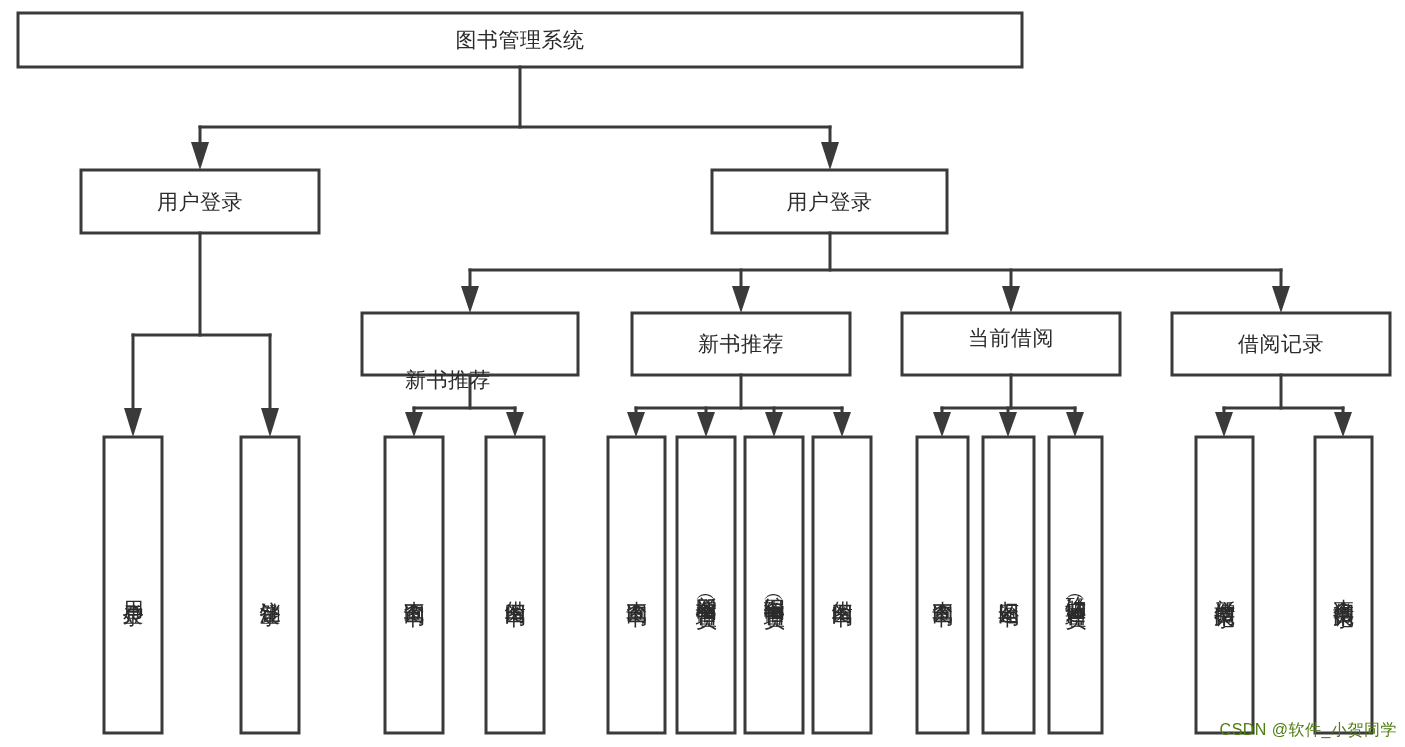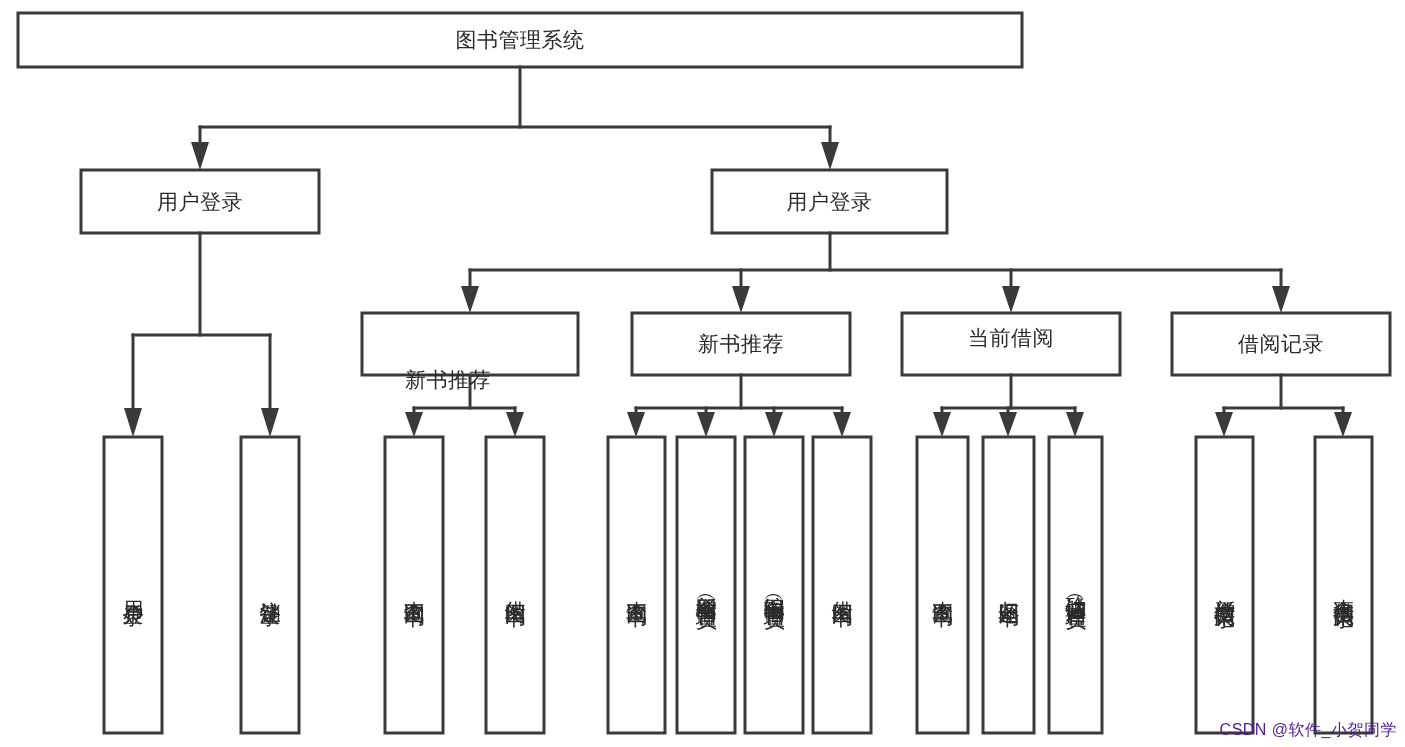--- a/index.html
+++ b/index.html
@@ -65,21 +65,21 @@
     padding-top: 6px;
   }
   .root-label {
     font-size: 23px;
   }
   #watermark {
     position: absolute;
     right: 8px;
     bottom: 6px;
     font-size: 16px;
-    color: #4c1d95;
+    color: #4d7c0f;
     font-family: "Liberation Sans", sans-serif;
     letter-spacing: 0.5px;
     white-space: nowrap;
   }
 </style>
 </head>
 <body>
 
 <div id="diagram-root">
 

